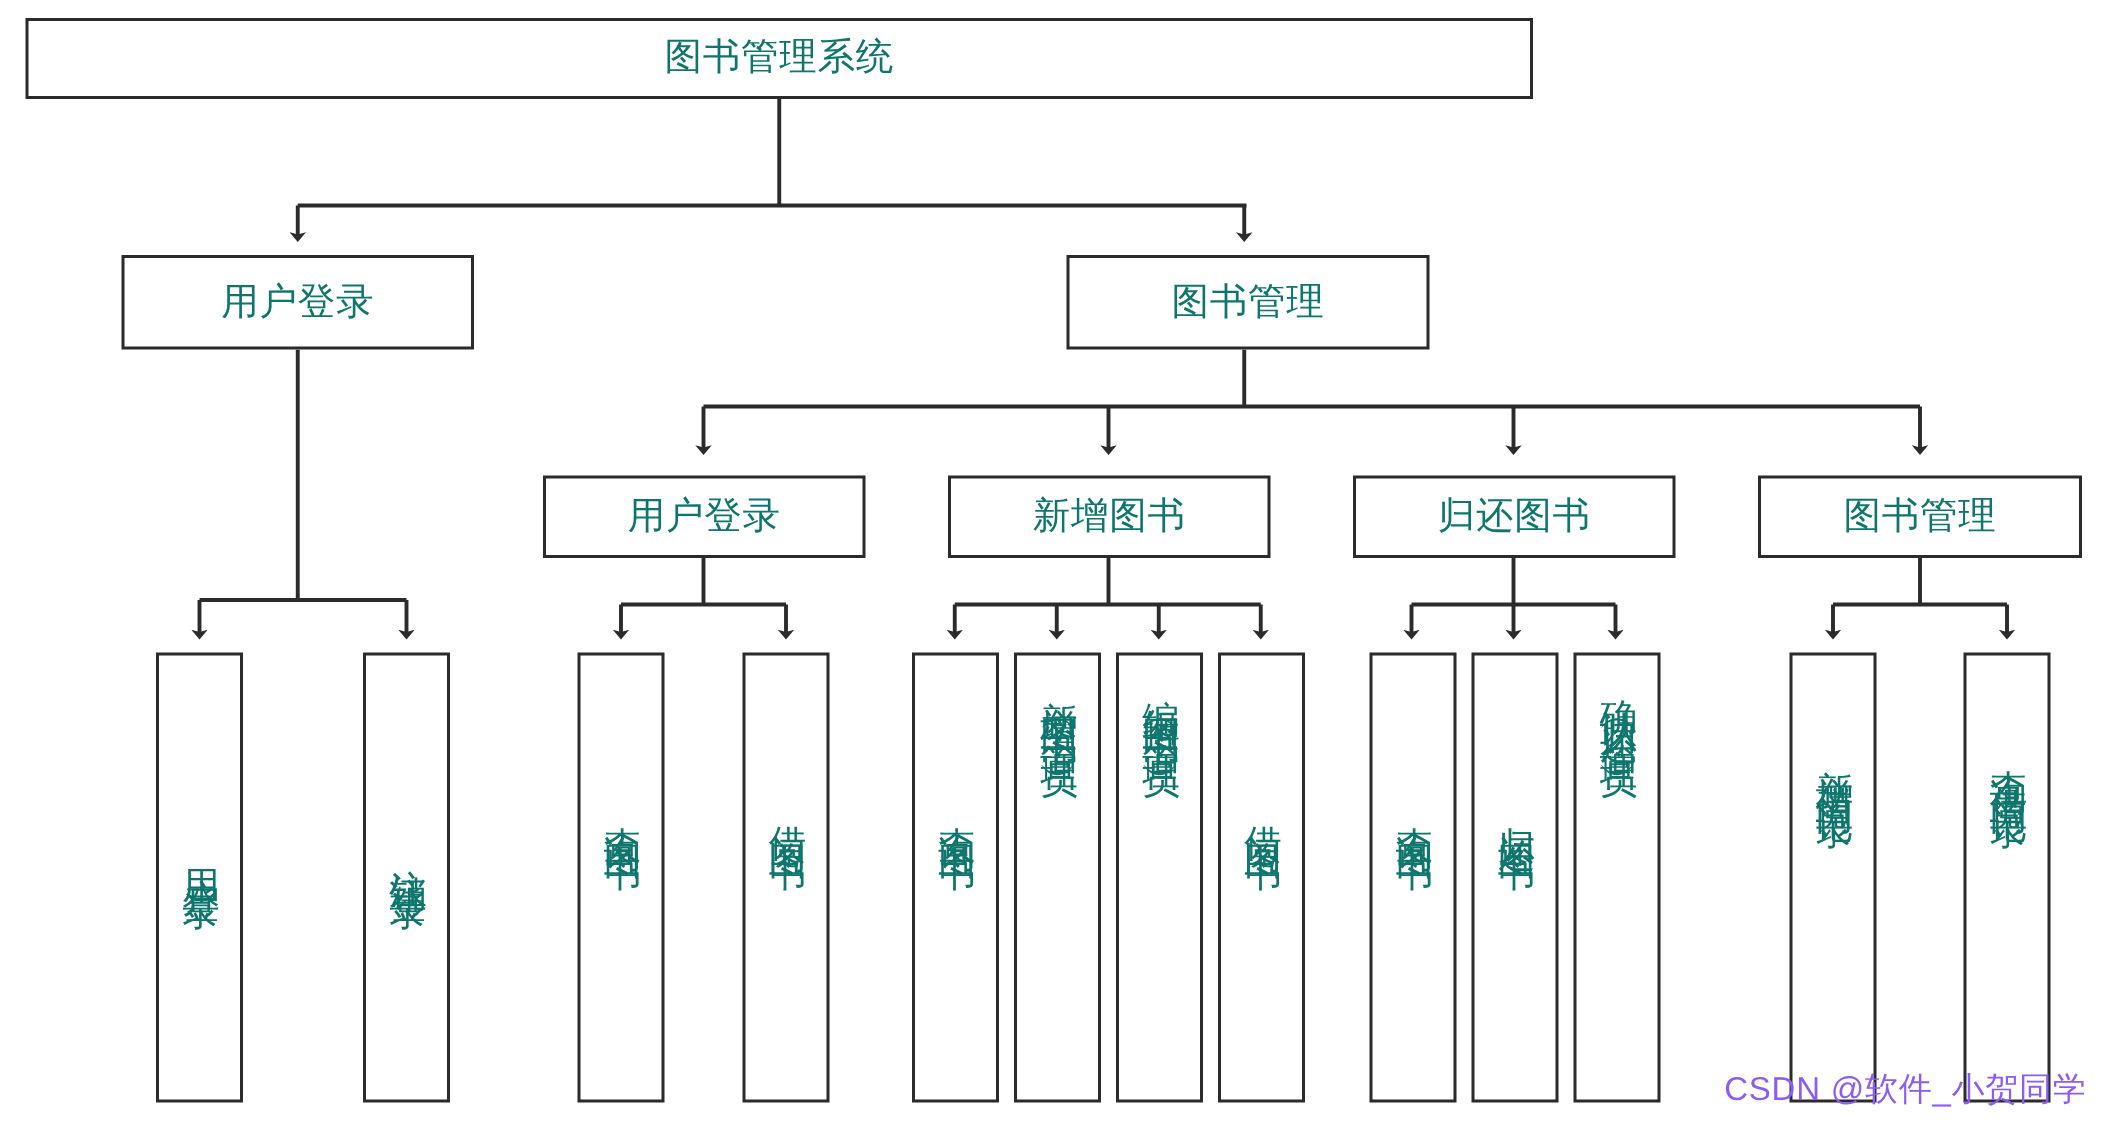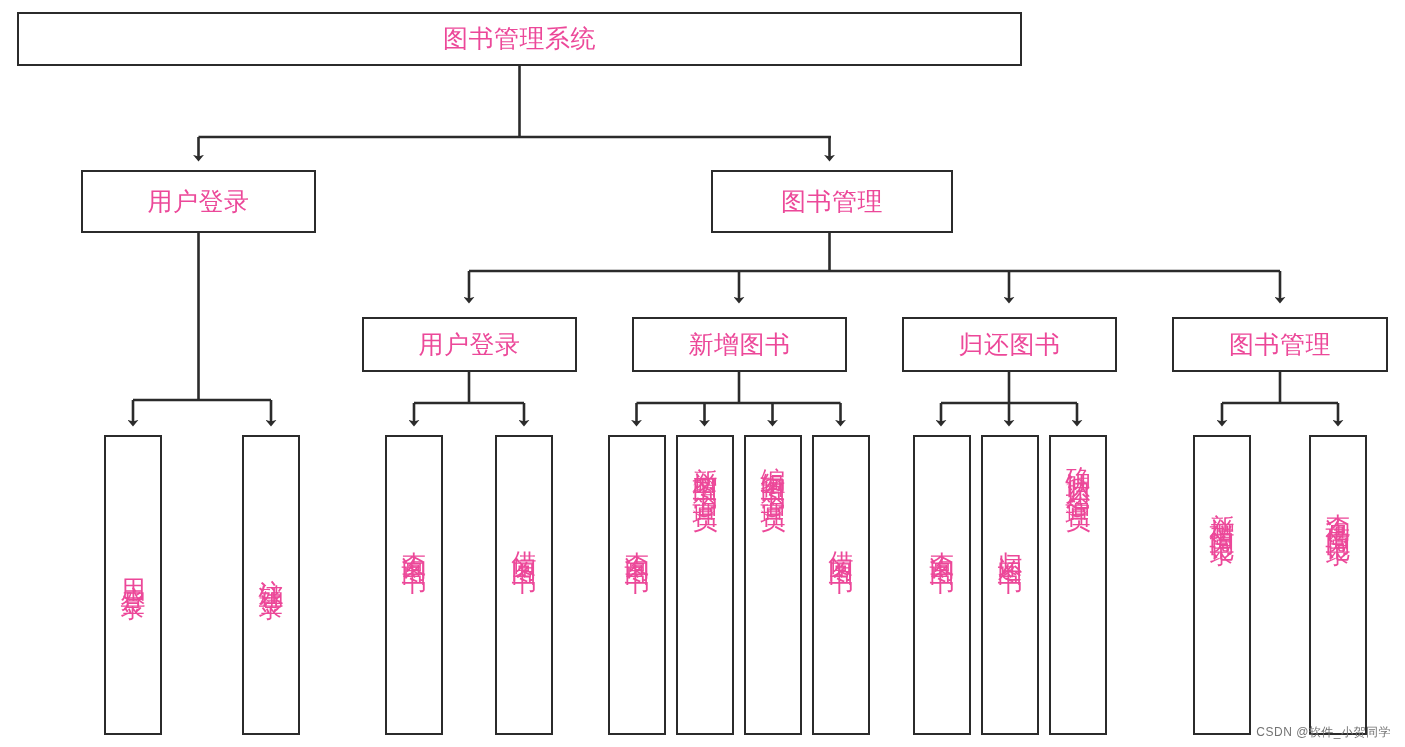--- a/index.html
+++ b/index.html
@@ -28,21 +28,21 @@
   .node {
     position: absolute;
     box-sizing: border-box;
     background: #ffffff;
     border: 2px solid #2b2b2b;
     display: flex;
     align-items: center;
     justify-content: center;
   }
   .node .label {
-    color: #ec4899;
+    color: #0f766e;
     line-height: 1.18;
     text-align: left;
     white-space: nowrap;
   }
   .node.horiz .label {
     font-size: 25px;
     letter-spacing: 0.5px;
   }
   .node.root .label {
     font-size: 25px;
@@ -69,22 +69,22 @@
   .node.leaf.tall .label {
     padding-top: 6px;
   }
   .node.leaf.low .label {
     padding-top: 118px;
   }
   .watermark {
     position: absolute;
     right: 14px;
     bottom: 6px;
-    font-size: 12px;
-    color: #737373;
+    font-size: 22px;
+    color: #8b5cf6;
     white-space: nowrap;
     letter-spacing: 0.5px;
   }
 </style>
 </head>
 <body>
 
 <div id="canvas">
 
   <svg id="edges" viewBox="0 0 1405 747" xmlns="http://www.w3.org/2000/svg">

